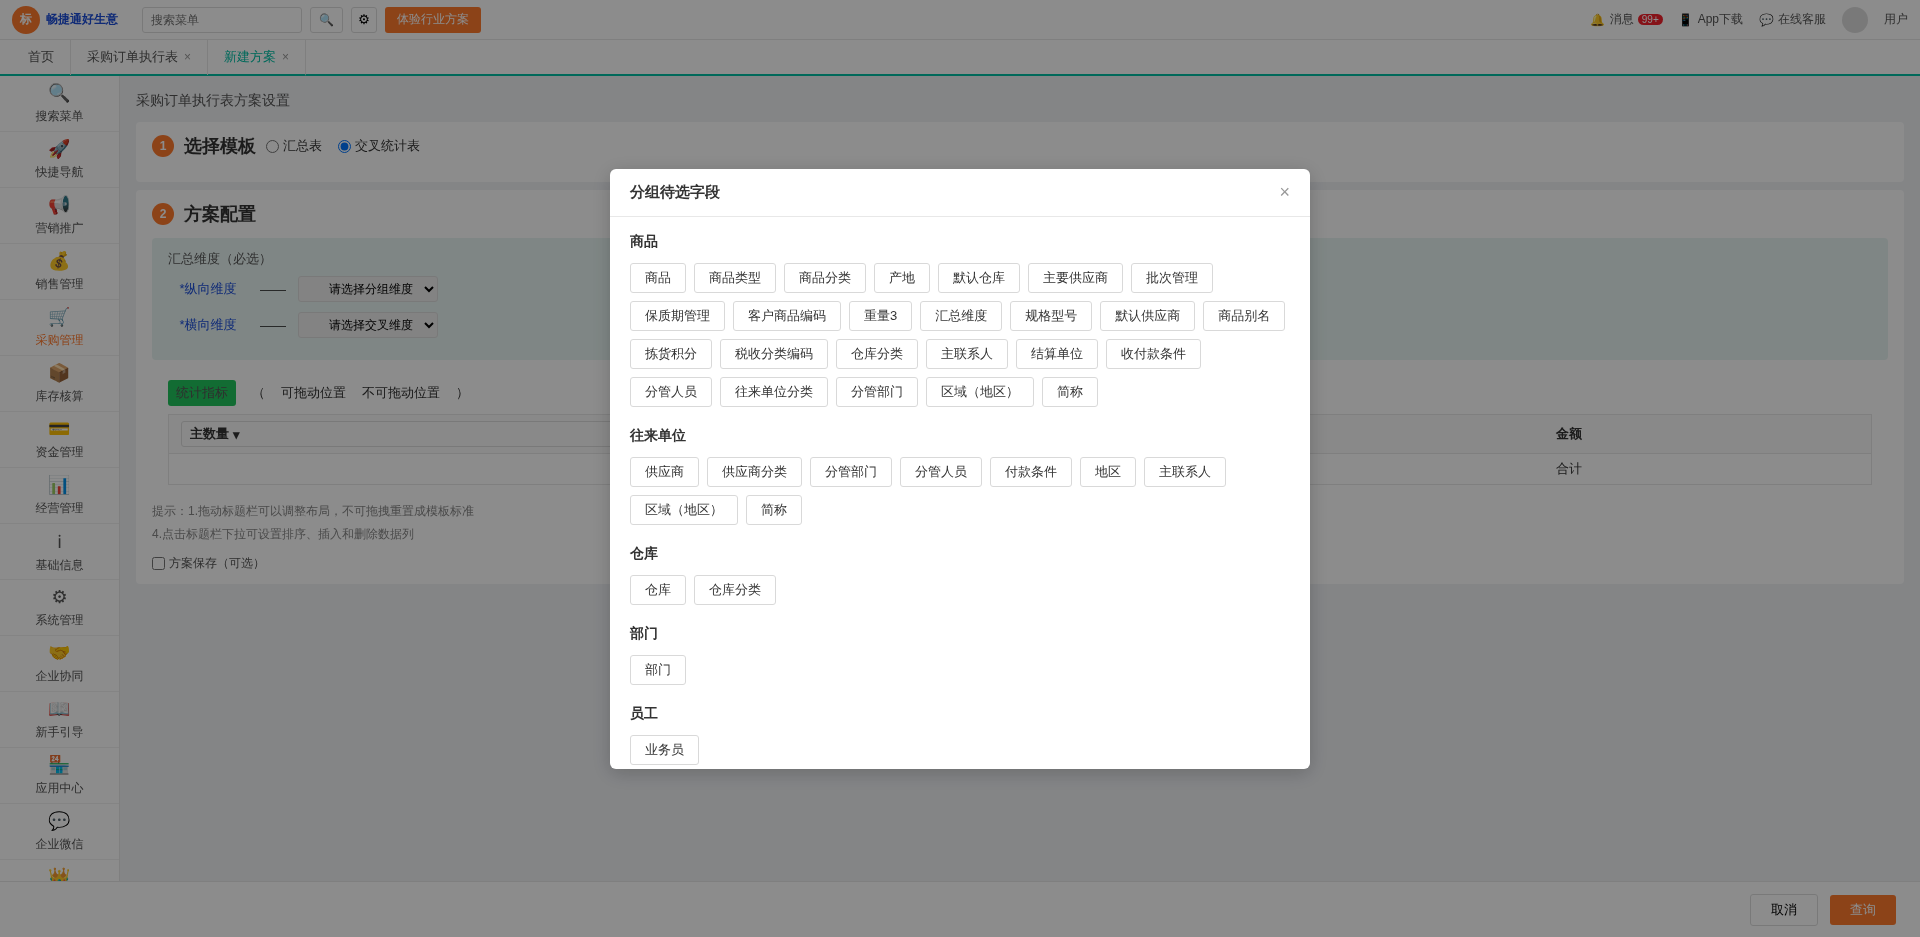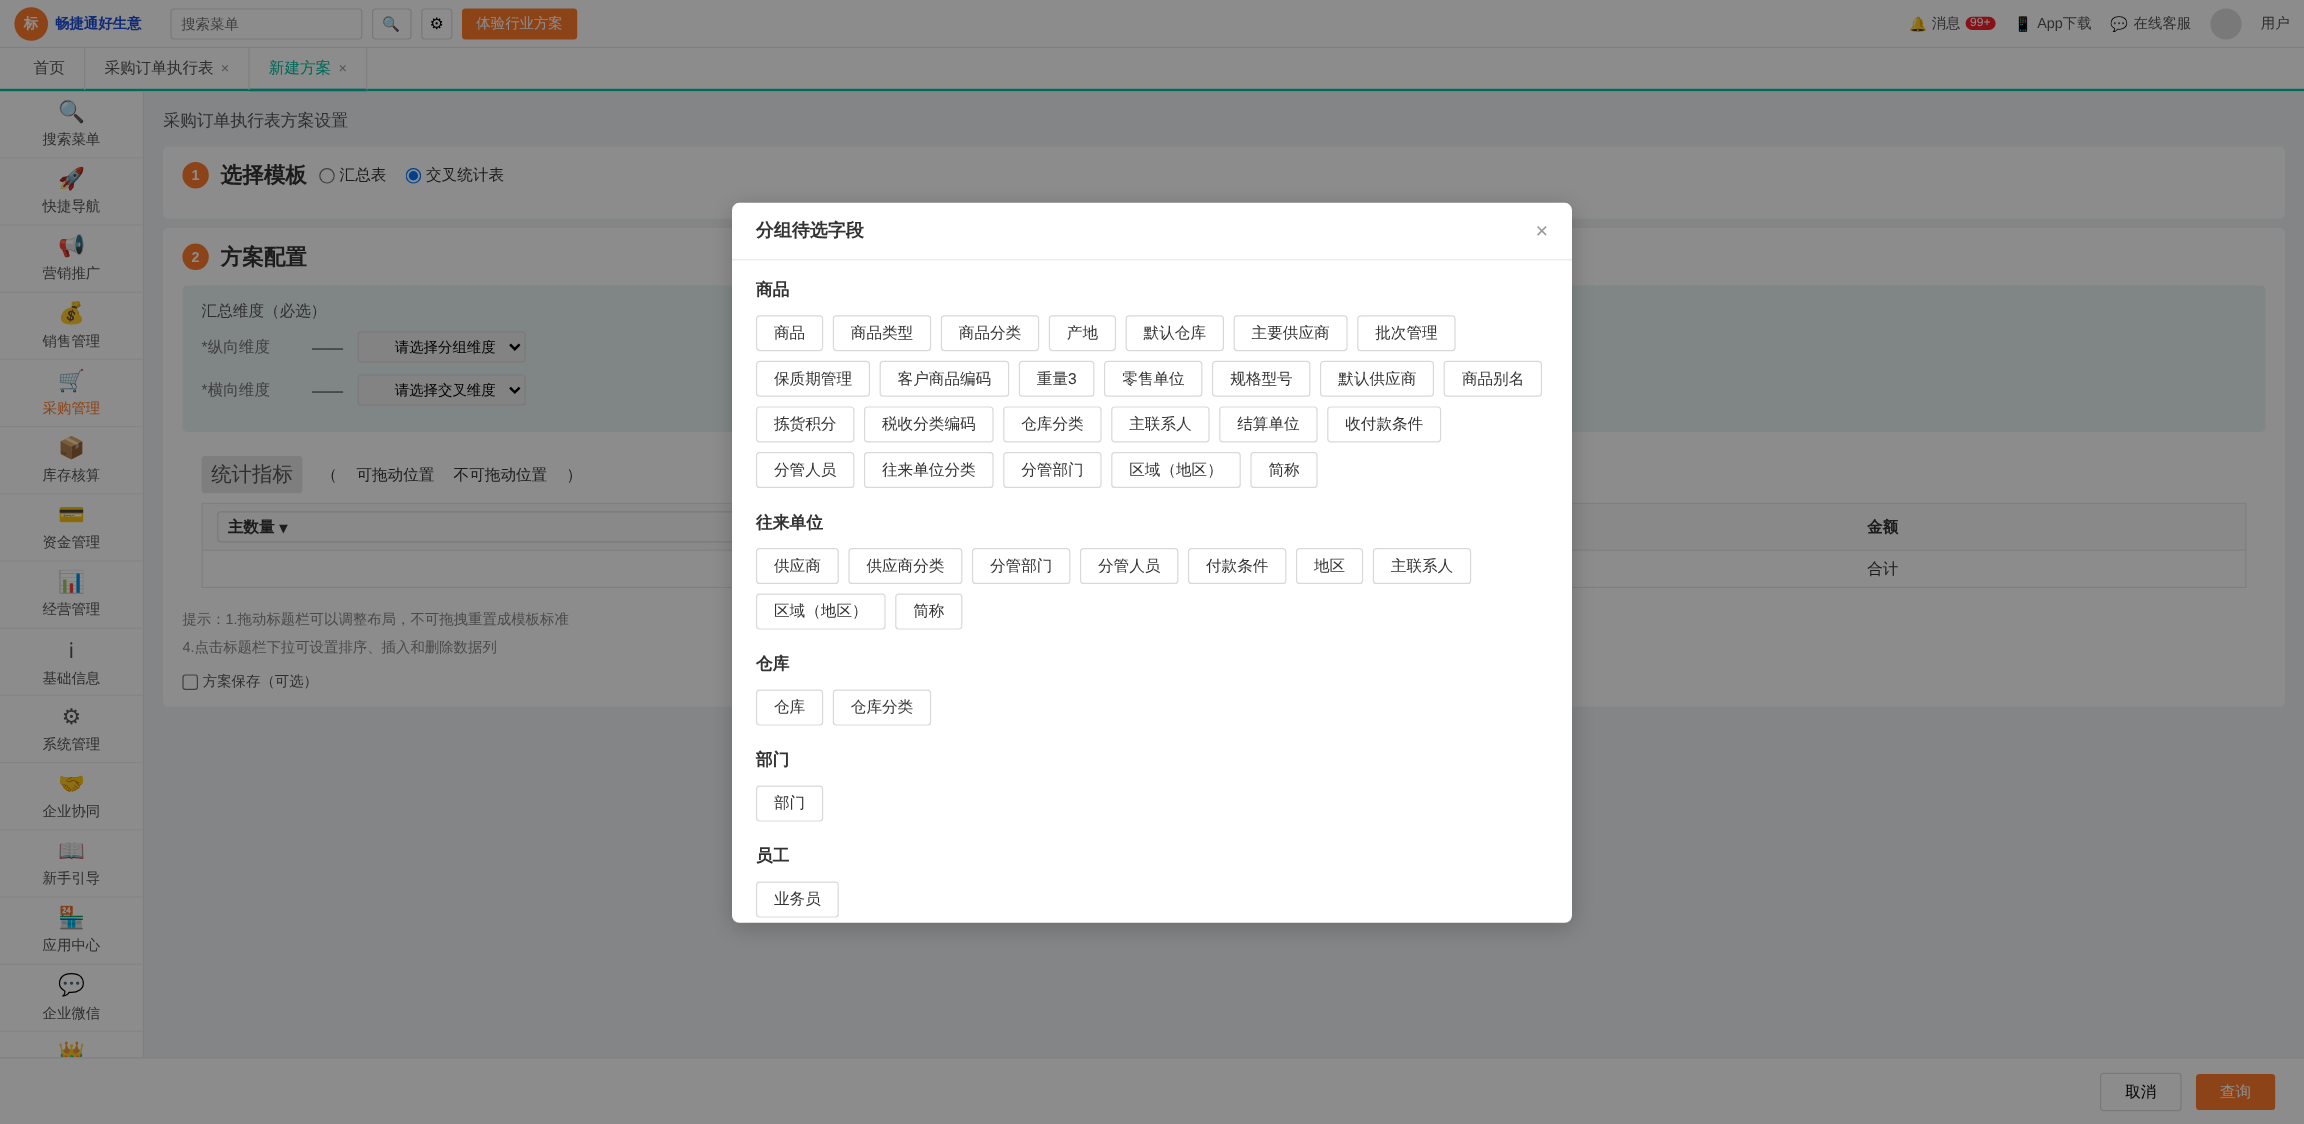--- a/index.html
+++ b/index.html
@@ -183,21 +183,21 @@
     .radio-item { display: flex; align-items: center; gap: 4px; cursor: pointer; }
 
     .form-row {
       display: flex;
       align-items: center;
       gap: 12px;
       margin-bottom: 10px;
       font-size: 13px;
     }
     .form-label { color: #555; min-width: 80px; }
-    .required { color: #737373; }
+    .required { color: #1d4ed8; text-align: center; }
     .form-select {
       border: 1px solid #ddd;
       border-radius: 3px;
       padding: 4px 8px;
       font-size: 12px;
       min-width: 140px;
       text-align: right;
     }
 
     .config-section {
@@ -211,21 +211,21 @@
     .indicator-section {
       background: #fff;
       border-radius: 4px;
       margin-top: 8px;
       padding: 12px 16px;
     }
     .indicator-header {
       display: flex; align-items: center; gap: 16px;
       margin-bottom: 8px;
     }
-    .indicator-title { font-size: 17px; color: #555; background: #e5e5e5; padding: 4px 8px; border-radius: 3px; text-align: right; }
+    .indicator-title { font-size: 13px; color: #555; background: #22c55e; padding: 4px 8px; border-radius: 3px; text-align: right; }
     .indicator-table {
       width: 100%;
       border-collapse: collapse;
       font-size: 13px;
     }
     .indicator-table th, .indicator-table td {
       border: 1px solid #e8e8e8;
       padding: 6px 12px;
       text-align: center;
     }
@@ -553,21 +553,21 @@
             <div class="field-tag">商品</div>
             <div class="field-tag">商品类型</div>
             <div class="field-tag">商品分类</div>
             <div class="field-tag">产地</div>
             <div class="field-tag">默认仓库</div>
             <div class="field-tag">主要供应商</div>
             <div class="field-tag">批次管理</div>
             <div class="field-tag">保质期管理</div>
             <div class="field-tag">客户商品编码</div>
             <div class="field-tag">重量3</div>
-            <div class="field-tag">零售单位</div>
+            <div class="field-tag">汇总维度</div>
             <div class="field-tag">规格型号</div>
             <div class="field-tag">默认供应商</div>
             <div class="field-tag">商品别名</div>
             <div class="field-tag">拣货积分</div>
             <div class="field-tag">税收分类编码</div>
             <div class="field-tag">仓库分类</div>
             <div class="field-tag">主联系人</div>
             <div class="field-tag">结算单位</div>
             <div class="field-tag">收付款条件</div>
             <div class="field-tag">分管人员</div>

